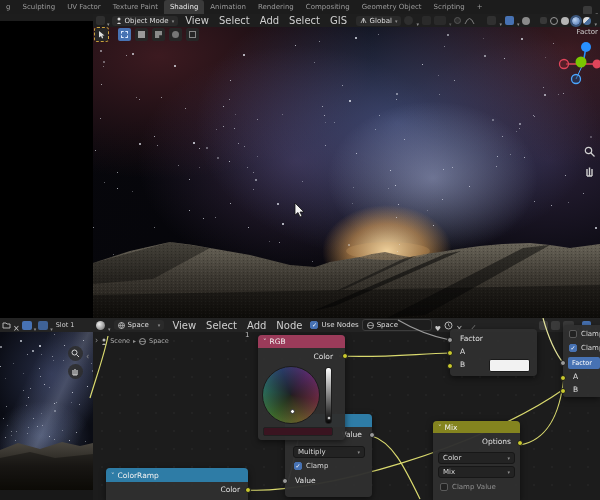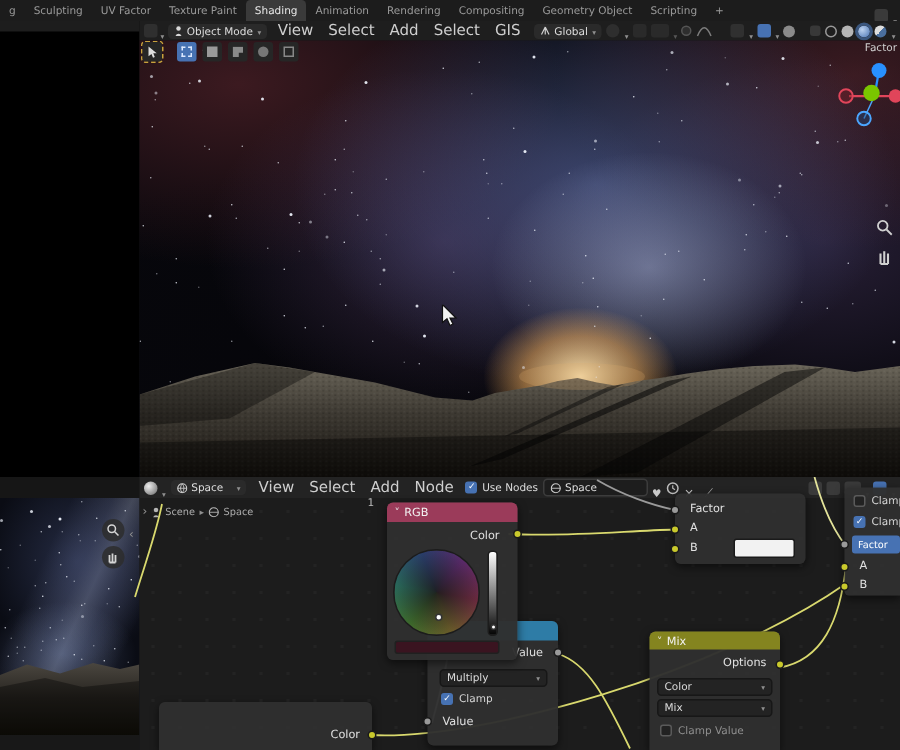--- a/index.html
+++ b/index.html
@@ -135,20 +135,31 @@
       </div>
     </div>
   <div id="topbar-right">
     <span class="mini"></span>
       <span class="caret"></span>
   </div>
 
   <div id="left-black"></div>
   <div id="left-strip"></div>
 
+  <div id="img-editor-header">
+    <svg width="9" height="8">
+        <path d="M1,2 h3 l1,1 h3 v4 h-7 z" fill="none" stroke="#b5b5b5" stroke-width="1"></path>
+      </svg>
+    <span class="icon-x"></span>
+    <span class="mini" style="background:#4772b3;width:10px"></span>
+      <span class="caret"></span>
+    <span class="mini" style="background:#3f6296;width:10px"></span>
+      <span class="caret"></span>
+    <span style="font-size:6.5px;color:#cfcfcf;margin-left:1px">Slot 1</span>
+  </div>
 
   <div id="img-editor">
     <div class="stars" style="position:absolute;left:0;top:0;width:93px;height:120px">
         <span class="star" style="left: 27.8316px; top: 65.075px; height: 1px; width: 1px; opacity: 0.99;"></span>
         <span class="star" style="left: 49.2159px; top: 104.387px; height: 1px; width: 1px; opacity: 0.94;"></span>
         <span class="star" style="left: 92.7557px; top: 25.1561px; height: 2px; width: 2px; opacity: 0.48;"></span>
         <span class="star" style="left: 5.49017px; top: 46.0877px; height: 1px; width: 1px; opacity: 0.37;"></span>
         <span class="star" style="left: 62.6526px; top: 110.882px; height: 2px; width: 2px; opacity: 0.88;"></span>
         <span class="star" style="left: 5.9253px; top: 74.1742px; height: 1px; width: 1px; opacity: 0.67;"></span>
         <span class="star" style="left: 82.9857px; top: 8.26957px; height: 1px; width: 1px; opacity: 0.87;"></span>
@@ -597,20 +608,24 @@
           <span class="wheel-dot" style="left:27px;top:42px"></span>
         </div>
       <div id="rgb-vslider">
           <span class="wheel-dot" style="left:1px;top:48px;width:4px;height:4px"></span>
         </div>
       <div id="rgb-swatch"></div>
     </div>
   </div>
 
   <div class="node" style="left:106px;top:468px;width:142px;height:32px;border-radius:4px 4px 0 0;z-index:3">
+    <div class="node-header" style="background:#2e7ca6;height:14px">
+      <span class="chev"></span>
+      <span>ColorRamp</span>
+    </div>
     <span class="out-label" style="right:8px;top:17px">Color</span>
     <span class="socket sock-y" style="right:-3px;top:19px"></span>
   </div>
 
   <div class="node" style="left:433px;top:421px;width:87px;height:79px;border-radius:4px 4px 0 0;z-index:3">
     <div class="node-header" style="background:#84841f;height:12px">
       <span class="chev"></span>
       <span>Mix</span>
     </div>
     <span class="out-label" style="right:9px;top:16px">Options</span>

